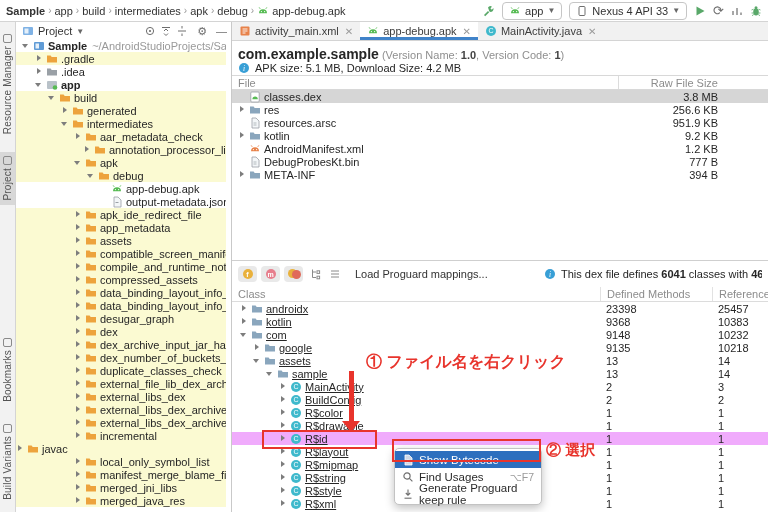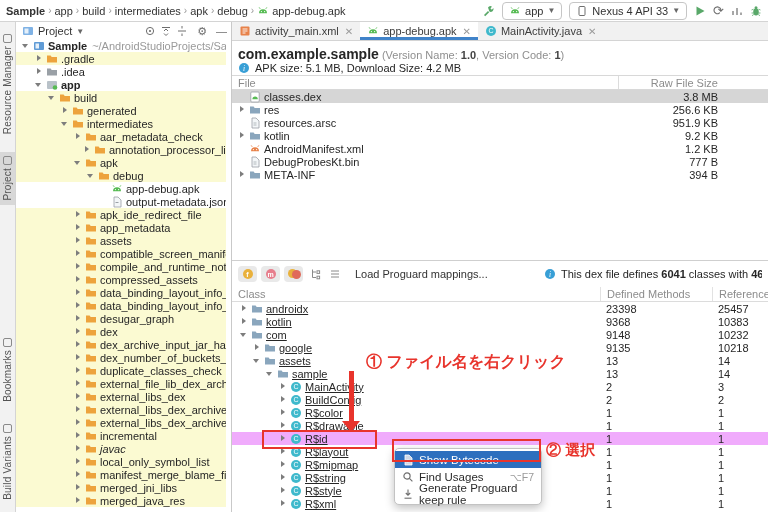--- a/index.html
+++ b/index.html
@@ -516,21 +516,21 @@
         </div>
         <div class="trow hl" style="padding-left: 58px;">
           <span class="chv r"></span>
           <span class="ic">
             <svg viewBox="0 0 12 12">
               <path d="M1 2.6h3.6l1.1 1.4H11v5.6H1z" fill="#eda33d"></path>
             </svg>
           </span>
           <span class="lbl">incremental</span>
         </div>
-        <div class="trow hl" style="padding-left: 58px; font-style: italic;">
+        <div class="trow hl" style="">
           <span class="chv r"></span>
           <span class="ic">
             <svg viewBox="0 0 12 12">
               <path d="M1 2.6h3.6l1.1 1.4H11v5.6H1z" fill="#eda33d"></path>
             </svg>
           </span>
           <span class="lbl">javac</span>
         </div>
         <div class="trow hl" style="padding-left: 58px;">
           <span class="chv r"></span>

